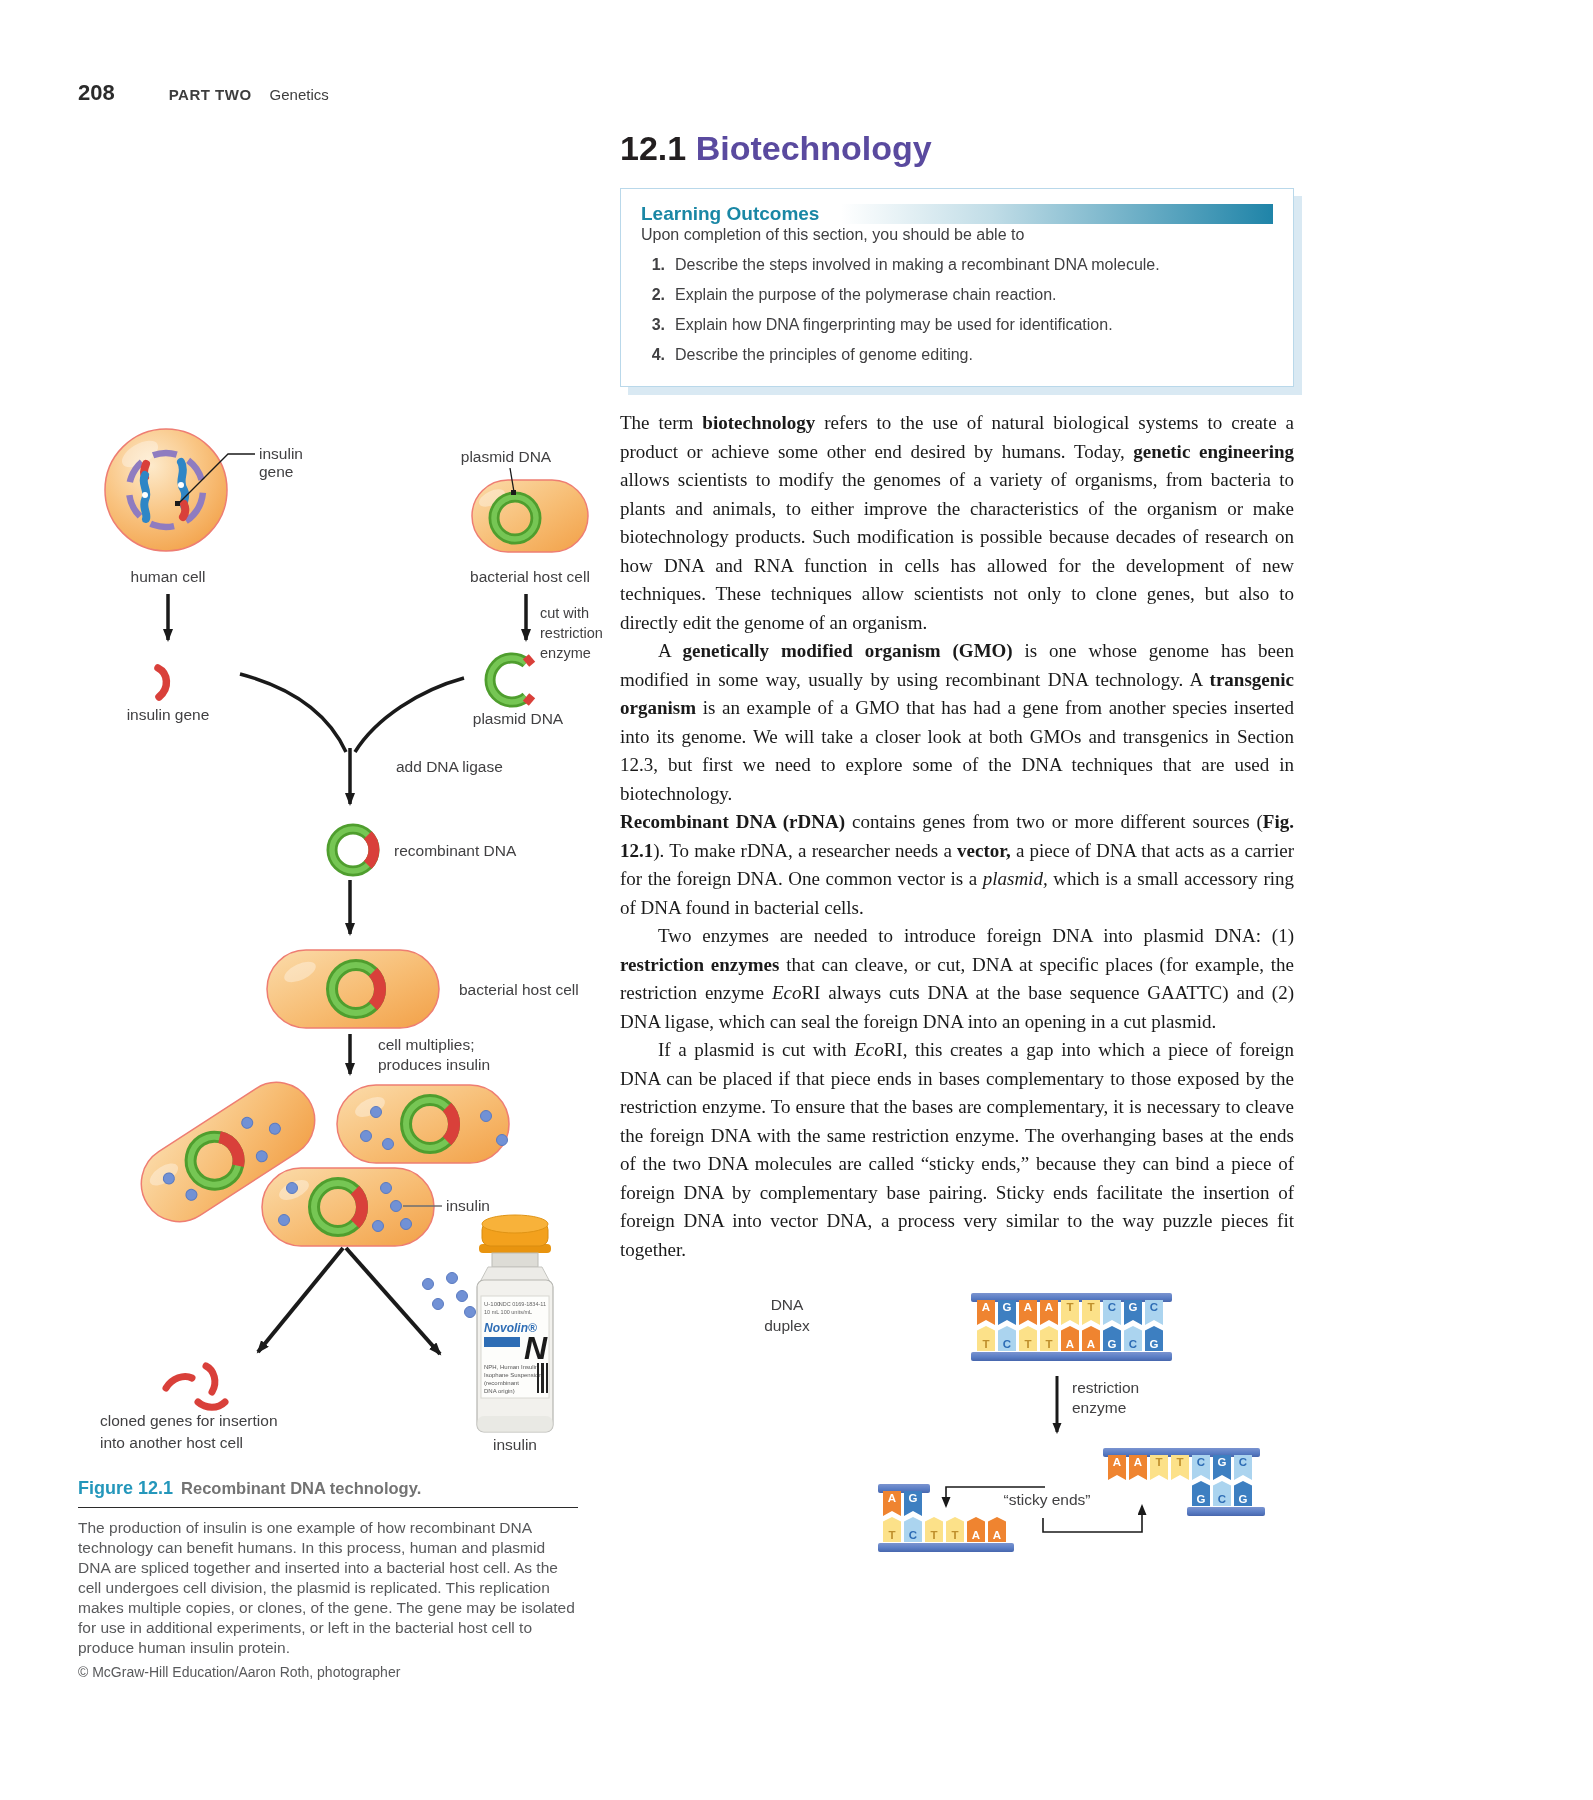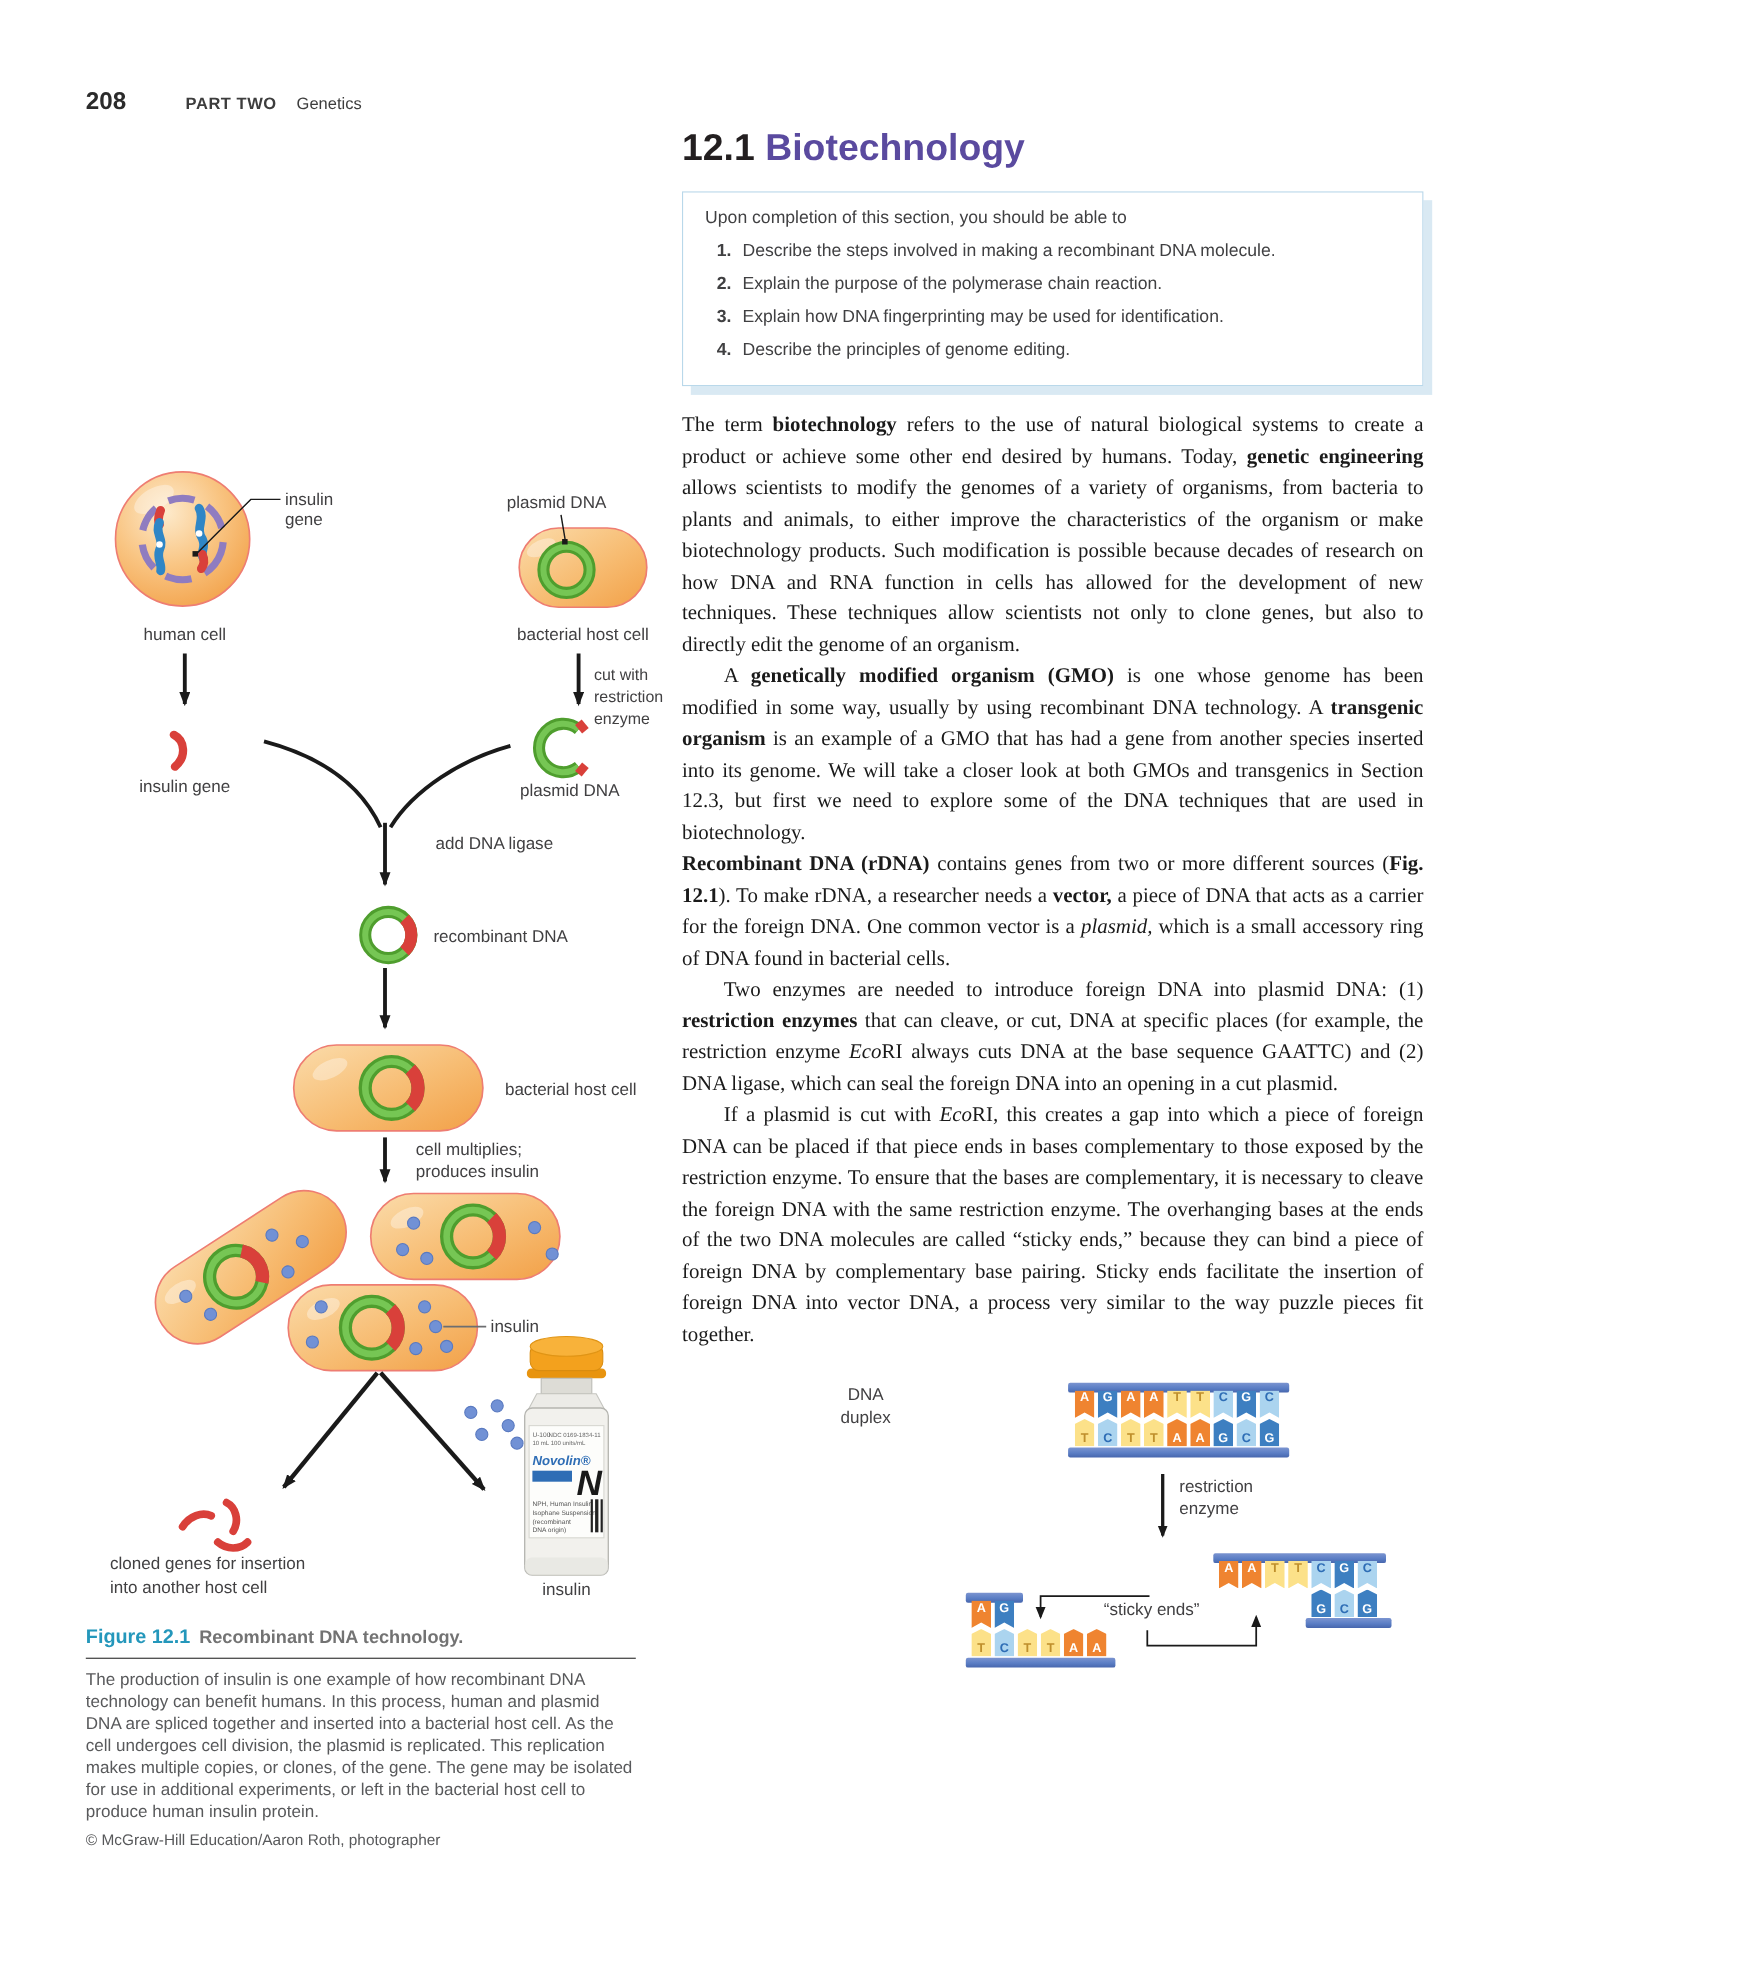--- a/index.html
+++ b/index.html
@@ -6,21 +6,21 @@
   body{
     width:1593px;height:1800px;position:relative;background:#ffffff;
     font-family:"Liberation Sans",sans-serif;color:#231f20;overflow:hidden;
   }
   
   .pg-header{position:absolute;left:78px;top:62px;display:flex;align-items:baseline;gap:18px;}
   .pg-num{font-size:22px;font-weight:bold;color:#2b2b2b;}
   .pg-part{font-size:15px;font-weight:bold;color:#3d3d3d;letter-spacing:.5px;margin-left:36px;margin-top:24px;}
   .pg-part-title{font-size:15px;color:#3d3d3d;}
   
-  .col-right{position:absolute;left:620px;top:112px;width:674px;}
+  .col-right{position:absolute;left:620px;top:126px;width:674px;}
   h1.sec{font-size:34px;line-height:44px;margin:0;font-weight:bold;}
   h1.sec .num{color:#231f20;}
   h1.sec .ttl{color:#5a4a9f;}
   .lo-box{margin-top:18px;background:#fff;border:1px solid #b9d8ea;box-shadow:8px 8px 0 0 #d9e9f3;padding:14px 20px 12px 20px;}
   .lo-head{display:flex;align-items:center;}
   .lo-title{font-size:19px;font-weight:bold;color:#1a87a5;white-space:nowrap;}
   .lo-bar{flex:1;height:20px;margin-left:22px;background:linear-gradient(to right,rgba(31,132,168,0),rgba(31,132,168,.28) 35%,#1f84a8 100%);}
   .lo-intro{font-size:16px;color:#404042;margin:1px 0 10px 0;}
   .lo-list{margin:0 0 4px 6px;padding:0;list-style:none;}
   .lo-item{display:flex;gap:10px;font-size:16px;line-height:22px;color:#404042;margin-bottom:8px;}
@@ -251,20 +251,24 @@
   <div class="cap-credit">© McGraw-Hill Education/Aaron Roth, photographer</div>
 </div>
 
 <div class="col-right">
   <h1 class="sec">
     <span class="num">12.1</span>
     <span class="ttl">Biotechnology</span>
   </h1>
 
   <div class="lo-box">
+    <div class="lo-head">
+      <span class="lo-title">Learning Outcomes</span>
+      <span class="lo-bar"></span>
+    </div>
     <div class="lo-intro">Upon completion of this section, you should be able to</div>
     <ol class="lo-list">
       <li class="lo-item">
           <span class="n">1.</span>
           <span>Describe the steps involved in making a recombinant DNA molecule.</span>
         </li>
       <li class="lo-item">
           <span class="n">2.</span>
           <span>Explain the purpose of the polymerase chain reaction.</span>
         </li>

